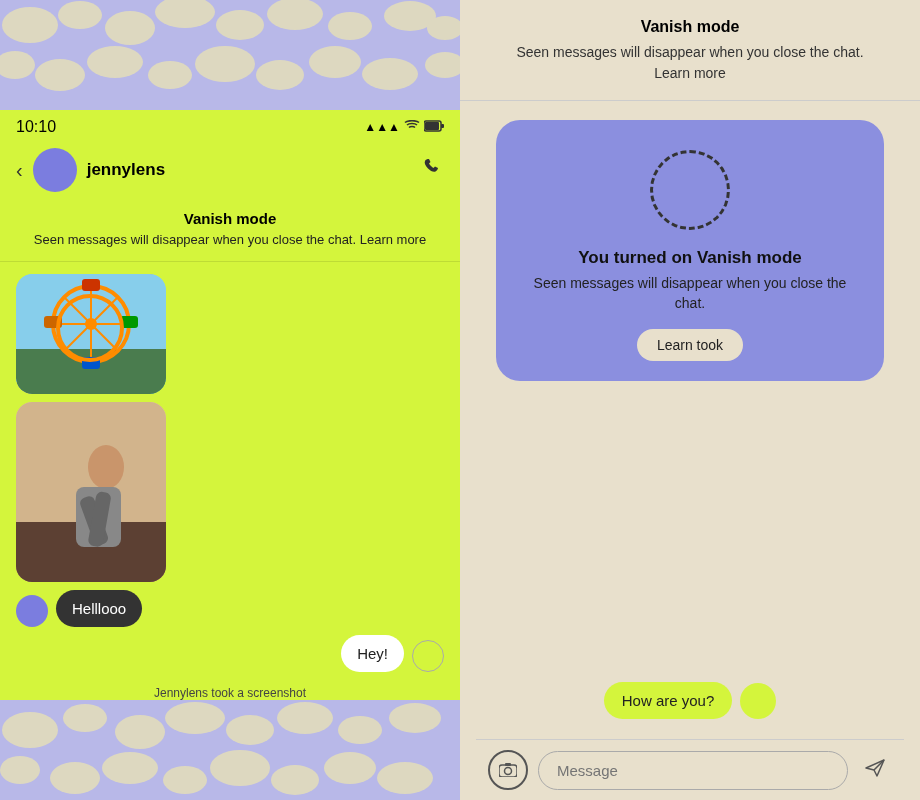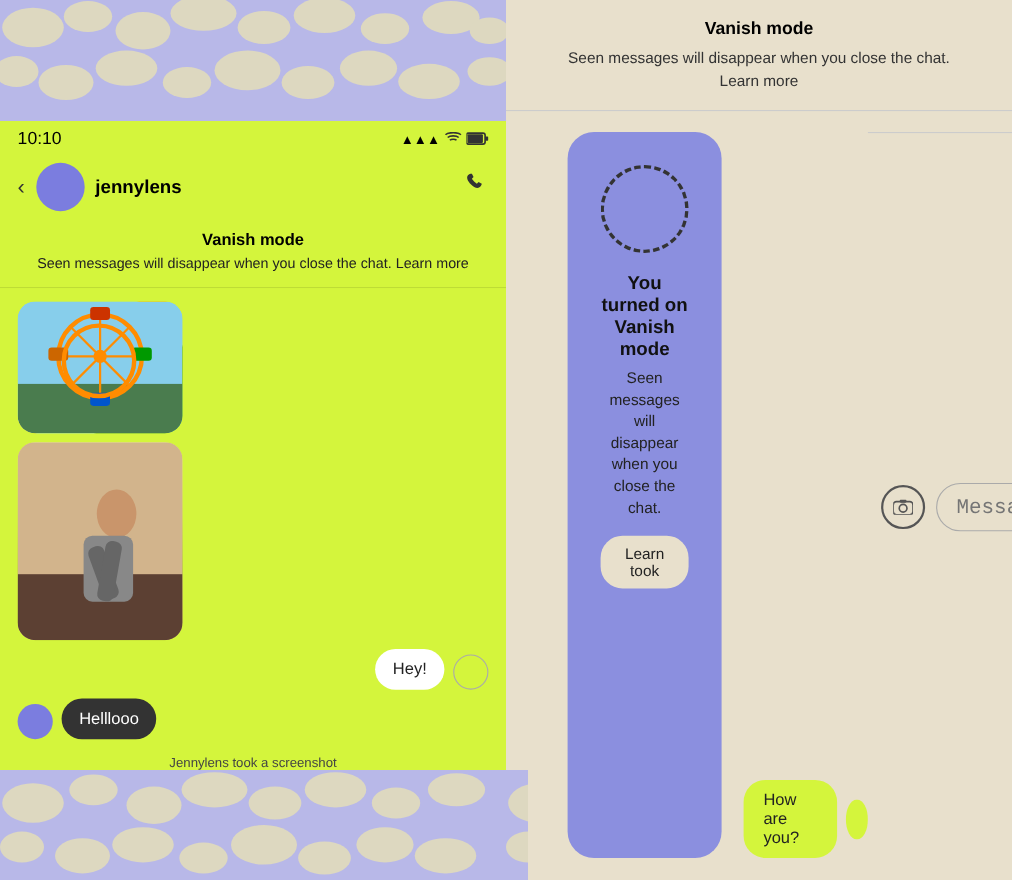--- a/index.html
+++ b/index.html
@@ -273,23 +273,22 @@
 
     
     .right-chat-area {
       position: absolute;
       top: 100px;
       left: 0; right: 0;
       bottom: 0;
       background: #e8e0cc;
       z-index: 4;
       display: flex;
-      flex-direction: row;
+      flex-direction: column;
       padding: 20px 16px 0;
-      margin-left: 20px;
     }
 
     
     .vanish-card {
       background: #8b8fdf;
       border-radius: 24px;
       padding: 30px 30px 20px;
       text-align: center;
       margin: 0 20px 20px;
       position: relative;
@@ -383,25 +382,24 @@
       cursor: pointer;
       font-size: 18px;
       color: #555;
     }
 
     .message-input {
       flex: 1;
       border: 1.5px solid #aaa;
       border-radius: 24px;
       padding: 10px 18px;
-      font-size: 19px;
+      font-size: 15px;
       background: transparent;
       outline: none;
       color: #4c1d95;
-      font-family: Liberation Mono, monospace;
     }
 
     .send-btn {
       background: transparent;
       border: none;
       cursor: pointer;
       font-size: 20px;
       color: #555;
       padding: 4px 6px;
     }
@@ -506,28 +504,28 @@
             <rect x="0" y="120" width="150" height="60" fill="#5c4033"></rect>
 
             <ellipse cx="90" cy="65" rx="18" ry="22" fill="#c9956b"></ellipse>
             <rect x="60" y="85" width="45" height="60" rx="8" fill="#888"></rect>
             <rect x="62" y="95" width="15" height="50" rx="6" fill="#666" transform="rotate(-20 70 95)"></rect>
             <rect x="80" y="90" width="15" height="55" rx="6" fill="#666" transform="rotate(10 87 95)"></rect>
           </svg>
         </div>
       </div>
 
+      <div class="message-row left">
+        <div class="small-avatar"></div>
+        <div class="bubble bubble-dark">Helllooo</div>
+      </div>
+
       <div class="message-row right">
         <div class="bubble bubble-white">Hey!</div>
         <div class="small-avatar-green"></div>
-      </div>
-
-      <div class="message-row left">
-        <div class="small-avatar"></div>
-        <div class="bubble bubble-dark">Helllooo</div>
       </div>
 
       <div class="notification-text">
         <div>Jennylens took a screenshot</div>
       </div>
     </div>
   </div>
 
   <div class="bottom-squiggly-left">
     <svg width="460" height="100" viewBox="0 0 460 100" xmlns="http://www.w3.org/2000/svg">

